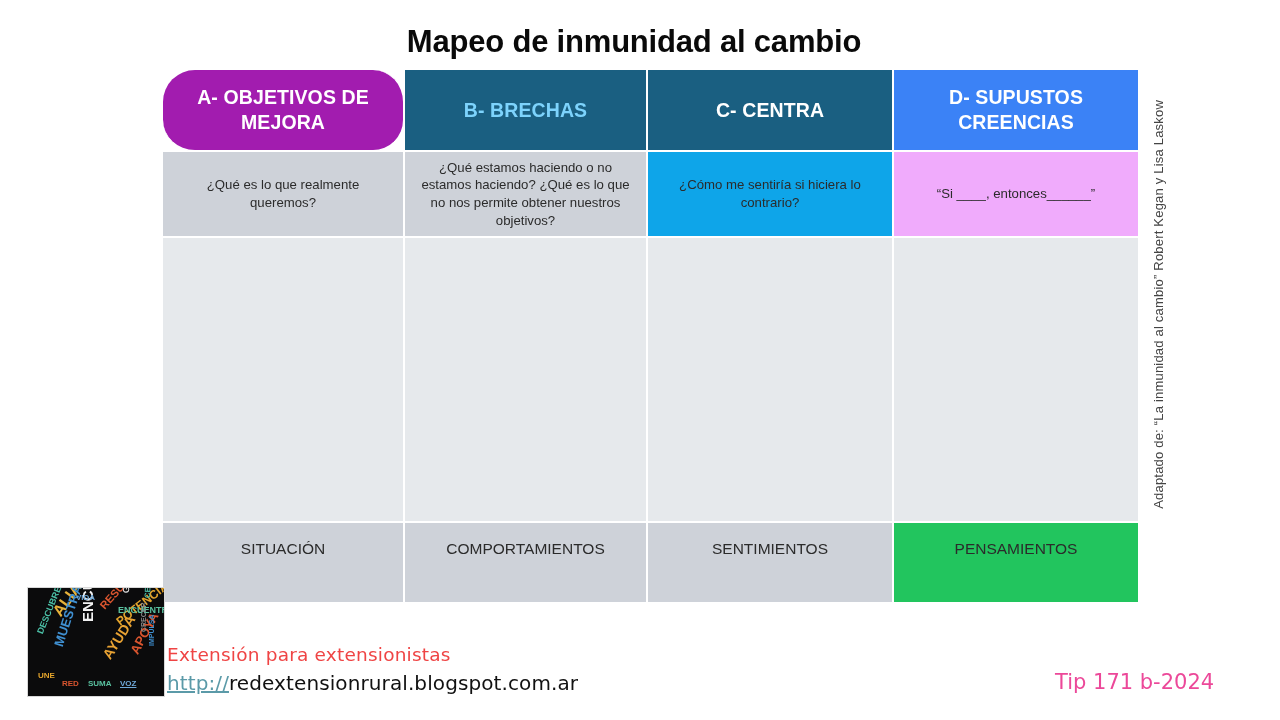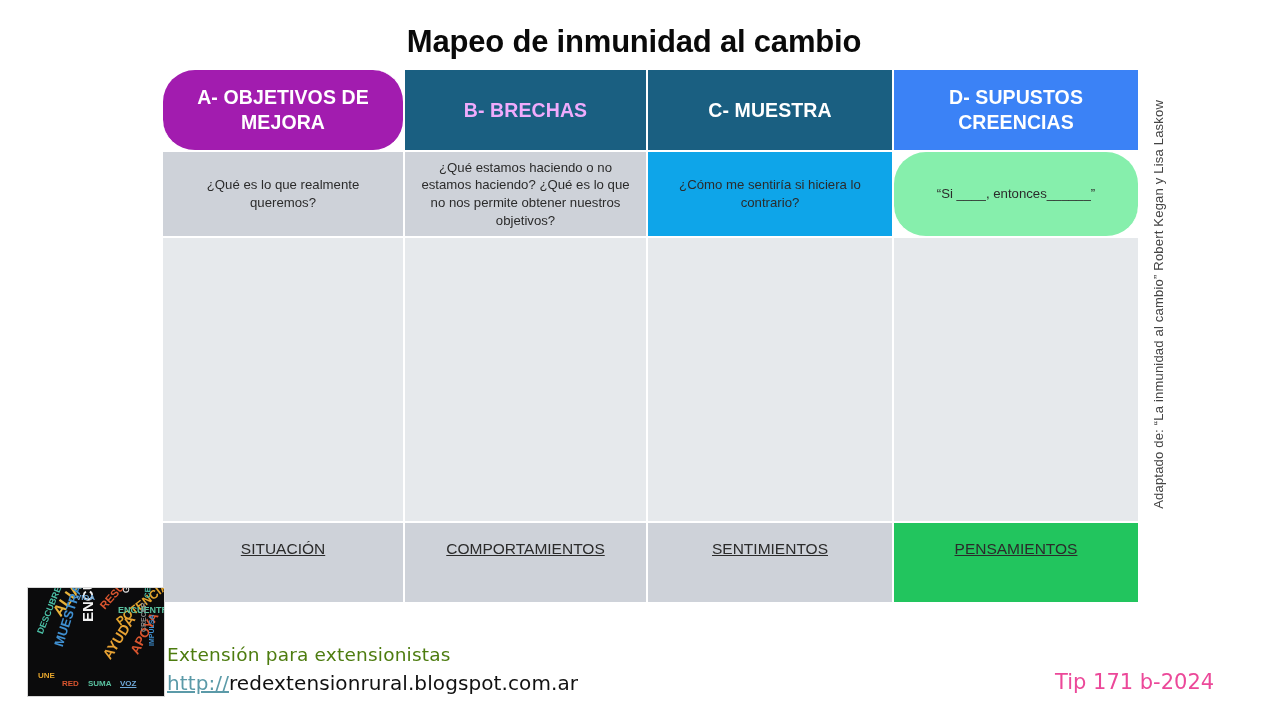--- a/index.html
+++ b/index.html
@@ -40,21 +40,21 @@
     border-spacing: 0;
     table-layout: fixed;
   }
   #matrix td {
     vertical-align: middle;
     padding: 0;
     border-right: 2px solid #ffffff;
     border-bottom: 2px solid #ffffff;
   }
   #matrix tr td:last-child { border-right: none; }
-  #matrix tr:last-child td { border-bottom: none; text-decoration: underline; }
+  #matrix tr:last-child td { border-bottom: none; }
 
   .hdr-cell {
     background: #1a5f81;
     color: #ffffff;
     font-size: 19.5px;
     font-weight: bold;
     text-align: center;
     line-height: 1.28;
     height: 80px;
     padding: 0 6px !important;
@@ -124,21 +124,21 @@
     border-radius: 50%;
     box-shadow: 0 0 0 14px rgba(0,0,0,0.0);
   }
 
   
   #footer-text {
     position: absolute;
     left: 167px;
     top: 644px;
     font-size: 18.5px;
-    color: #4d7c0f;
+    color: #ef4444;
     font-family: "DejaVu Sans", sans-serif;
     letter-spacing: 0.2px;
   }
   #footer-link {
     position: absolute;
     left: 167px;
     top: 671px;
     font-size: 20px;
     font-family: "DejaVu Sans", sans-serif;
     letter-spacing: 0.1px;
@@ -168,29 +168,29 @@
 <table id="matrix">
   <colgroup>
     <col style="width:242px">
       <col style="width:243px">
     <col style="width:246px">
       <col style="width:244px">
   </colgroup>
   <tbody>
     <tr>
       <td class="hdr-cell" style="background: #a21caf; color: rgb(255, 255, 255); border-right-color: rgb(255, 255, 255); border-bottom-color: rgb(255, 255, 255); border-radius: 32px;">A- OBJETIVOS DE MEJORA</td>
-      <td class="hdr-cell" style="background: rgb(26, 95, 129); color: #f0abfc; border-right-color: rgb(255, 255, 255); border-bottom-color: rgb(255, 255, 255); margin-left: 6px;">B- BRECHAS</td>
-      <td class="hdr-cell" style="background: rgb(26, 95, 129); color: rgb(255, 255, 255); border-right-color: rgb(255, 255, 255); border-bottom-color: rgb(255, 255, 255);">C- MUESTRA</td>
+      <td class="hdr-cell" style="background: rgb(26, 95, 129); color: #7dd3fc; border-right-color: rgb(255, 255, 255); border-bottom-color: rgb(255, 255, 255); margin-left: 6px;">B- BRECHAS</td>
+      <td class="hdr-cell" style="background: rgb(26, 95, 129); color: rgb(255, 255, 255); border-right-color: rgb(255, 255, 255); border-bottom-color: rgb(255, 255, 255);">C- CENTRA</td>
       <td class="hdr-cell" style="background: #3b82f6; color: rgb(255, 255, 255); border-right-color: rgb(255, 255, 255); border-bottom-color: rgb(255, 255, 255);">D- SUPUSTOS CREENCIAS</td>
     </tr>
     <tr>
       <td class="q-cell" style="background: rgb(206, 210, 217); border-right-color: rgb(255, 255, 255); border-bottom-color: rgb(255, 255, 255);">¿Qué es lo que realmente queremos?</td>
       <td class="q-cell" style="background: rgb(206, 210, 217); border-right-color: rgb(255, 255, 255); border-bottom-color: rgb(255, 255, 255);">¿Qué estamos haciendo o no estamos haciendo? ¿Qué es lo que no nos permite obtener nuestros objetivos?</td>
       <td class="q-cell" style="background: #0ea5e9; border-right-color: rgb(255, 255, 255); border-bottom-color: rgb(255, 255, 255);">¿Cómo me sentiría si hiciera lo contrario?</td>
-      <td class="q-cell" style="background: #86efac; border-right-color: rgb(255, 255, 255); border-bottom-color: rgb(255, 255, 255); border-radius: 32px;">“Si ____, entonces______”</td>
+      <td class="q-cell" style="background: #f0abfc; border-right-color: rgb(255, 255, 255); border-bottom-color: rgb(255, 255, 255);">“Si ____, entonces______”</td>
     </tr>
     <tr>
       <td class="blank-cell" style="background: rgb(230, 233, 236); border-right-color: rgb(255, 255, 255); border-bottom-color: rgb(255, 255, 255);"></td>
       <td class="blank-cell" style="background: rgb(230, 233, 236); border-right-color: rgb(255, 255, 255); border-bottom-color: rgb(255, 255, 255);"></td>
       <td class="blank-cell" style="background: rgb(230, 233, 236); border-right-color: rgb(255, 255, 255); border-bottom-color: rgb(255, 255, 255);"></td>
       <td class="blank-cell" style="background: rgb(230, 233, 236); border-right-color: rgb(255, 255, 255); border-bottom-color: rgb(255, 255, 255);"></td>
     </tr>
     <tr>
       <td class="foot-cell" style="background: rgb(206, 210, 217); border-right-color: rgb(255, 255, 255); border-bottom-color: rgb(255, 255, 255);">SITUACIÓN</td>
       <td class="foot-cell" style="background: rgb(206, 210, 217); border-right-color: rgb(255, 255, 255); border-bottom-color: rgb(255, 255, 255);">COMPORTAMIENTOS</td>

